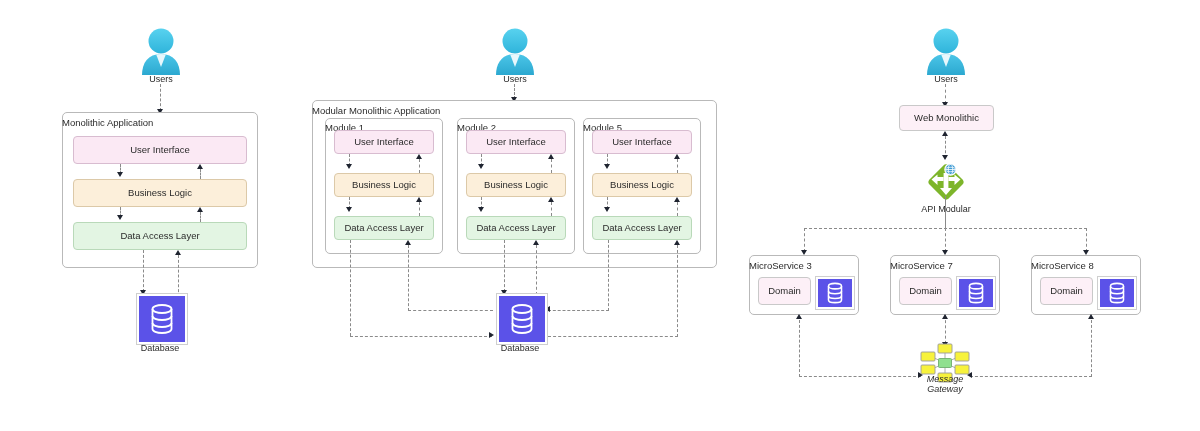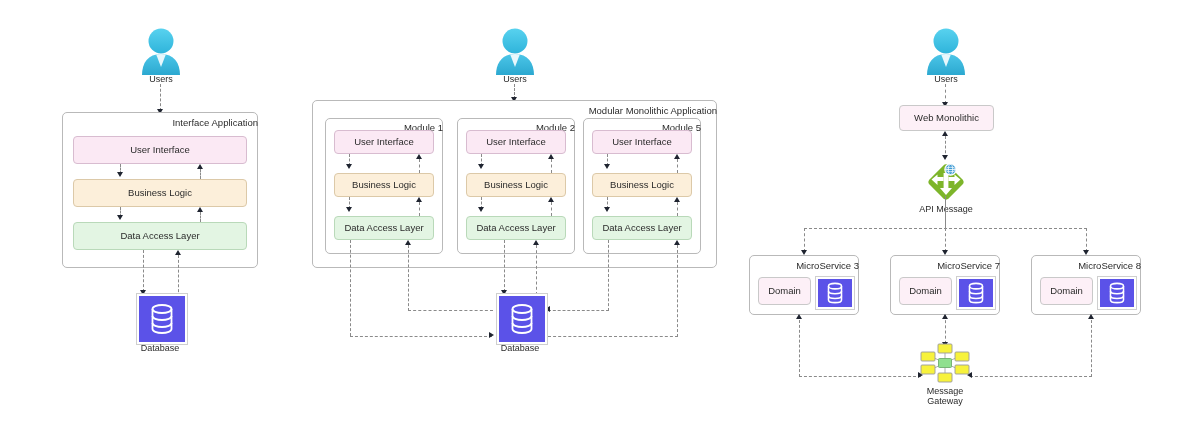--- a/index.html
+++ b/index.html
@@ -3,21 +3,21 @@
 <meta charset="utf-8">
 <style>
   html,body{margin:0;padding:0;background:#ffffff;}
   body{width:1200px;height:431px;position:relative;overflow:hidden;
        font-family:"Liberation Sans","DejaVu Sans",sans-serif;color:#2b2b2b;}
   .stage{position:relative;width:1200px;height:431px;}
   .abs{position:absolute;box-sizing:border-box;}
 
   
   .group{border:1px solid #b9b9b9;border-radius:5px;background:#ffffff;}
-  .group-title{position:absolute;left:0;right:0;text-align:right;font-size:9.5px;color:#2b2b2b;}
+  .group-title{position:absolute;left:0;right:0;text-align:left;font-size:9.5px;color:#2b2b2b;}
 
   
   .lbox{border:1px solid #b5b5b5;border-radius:4px;display:flex;align-items:center;
         justify-content:center;font-size:9.5px;line-height:1.1;text-align:center;color:#2b2b2b;}
   .ui{background:#fbe9f4;border-color:#d8bcd0;}
   .bl{background:#fcefda;border-color:#dcc9a8;}
   .dal{background:#e3f5e3;border-color:#b9d9b9;}
   .plain{background:#fdf0f7;border-color:#c9c9c9;}
 
   
@@ -62,21 +62,21 @@
       <path d="M23 27 C10 27 4 36 4 48 L42 48 C42 36 36 27 23 27 Z" fill="url(#ub1)"></path>
       <path d="M18.2 27.6 L23 40 L27.8 27.6 C26.4 27.2 24.8 27 23 27 C21.2 27 19.6 27.2 18.2 27.6 Z" fill="#e8f7fc"></path>
     </svg>
   </div>
   <div class="ilabel" style="left:118px;top:74px;width:86px;">Users</div>
 
   <div class="abs dline vd" style="left:160px;top:84px;height:27px;"></div>
   <div class="abs arrow ar-down" style="left:157px;top:109px;"></div>
 
   <div class="abs group" style="left:62px;top:112px;width:196px;height:156px;"></div>
-  <div class="group-title" style="left:62px;top:117px;width:196px;">Interface Application</div>
+  <div class="group-title" style="left:62px;top:117px;width:196px;">Monolithic Application</div>
 
   <div class="abs lbox ui" style="left:73px;top:136px;width:174px;height:28px;">User Interface</div>
   <div class="abs lbox bl" style="left:73px;top:179px;width:174px;height:28px;">Business Logic</div>
   <div class="abs lbox dal" style="left:73px;top:222px;width:174px;height:28px;">Data Access Layer</div>
 
   <div class="abs dline vd" style="left:120px;top:164px;height:10px;"></div>
   <div class="abs arrow ar-down" style="left:117px;top:172px;"></div>
   <div class="abs dline vd" style="left:200px;top:169px;height:10px;"></div>
   <div class="abs arrow ar-up" style="left:197px;top:164px;"></div>
 
@@ -222,21 +222,21 @@
       </g>
       <circle cx="27.5" cy="9.5" r="6.2" fill="#ffffff"></circle>
       <circle cx="27.5" cy="9.5" r="5" fill="#3f9bd4"></circle>
       <g stroke="#ffffff" stroke-width="0.8" fill="none">
         <ellipse cx="27.5" cy="9.5" rx="5" ry="2.2"></ellipse>
         <line x1="22.5" y1="9.5" x2="32.5" y2="9.5"></line>
         <ellipse cx="27.5" cy="9.5" rx="2.2" ry="5"></ellipse>
       </g>
     </svg>
   </div>
-  <div class="ilabel" style="left:903px;top:204px;width:86px;">API Message</div>
+  <div class="ilabel" style="left:903px;top:204px;width:86px;">API Modular</div>
 
   <div class="abs dline vs" style="left:945px;top:196px;height:32px;"></div>
   <div class="abs dline hd" style="left:804px;top:228px;width:283px;"></div>
   <div class="abs dline vd" style="left:804px;top:228px;height:24px;"></div>
   <div class="abs arrow ar-down" style="left:801px;top:250px;"></div>
   <div class="abs dline vd" style="left:945px;top:228px;height:24px;"></div>
   <div class="abs arrow ar-down" style="left:942px;top:250px;"></div>
   <div class="abs dline vd" style="left:1086px;top:228px;height:24px;"></div>
   <div class="abs arrow ar-down" style="left:1083px;top:250px;"></div>
 
@@ -310,18 +310,18 @@
         <rect x="20" y="2" width="14" height="9" rx="1"></rect>
         <rect x="20" y="31" width="14" height="9" rx="1"></rect>
         <rect x="3" y="10" width="14" height="9" rx="1"></rect>
         <rect x="37" y="10" width="14" height="9" rx="1"></rect>
         <rect x="3" y="23" width="14" height="9" rx="1"></rect>
         <rect x="37" y="23" width="14" height="9" rx="1"></rect>
       </g>
       <rect x="20.5" y="16.5" width="13" height="9" rx="1" fill="#90e08f" stroke="#6fae6e" stroke-width="0.9"></rect>
     </svg>
   </div>
-  <div class="ilabel" style="left:902px;top:386px;width:86px;">
+  <div class="ilabel" style="left:902px;top:374px;width:86px;font-style:italic;">
     <span>Message</span><br>
     <span>Gateway</span>
   </div>
 
 </div>
 
 </body></html>

